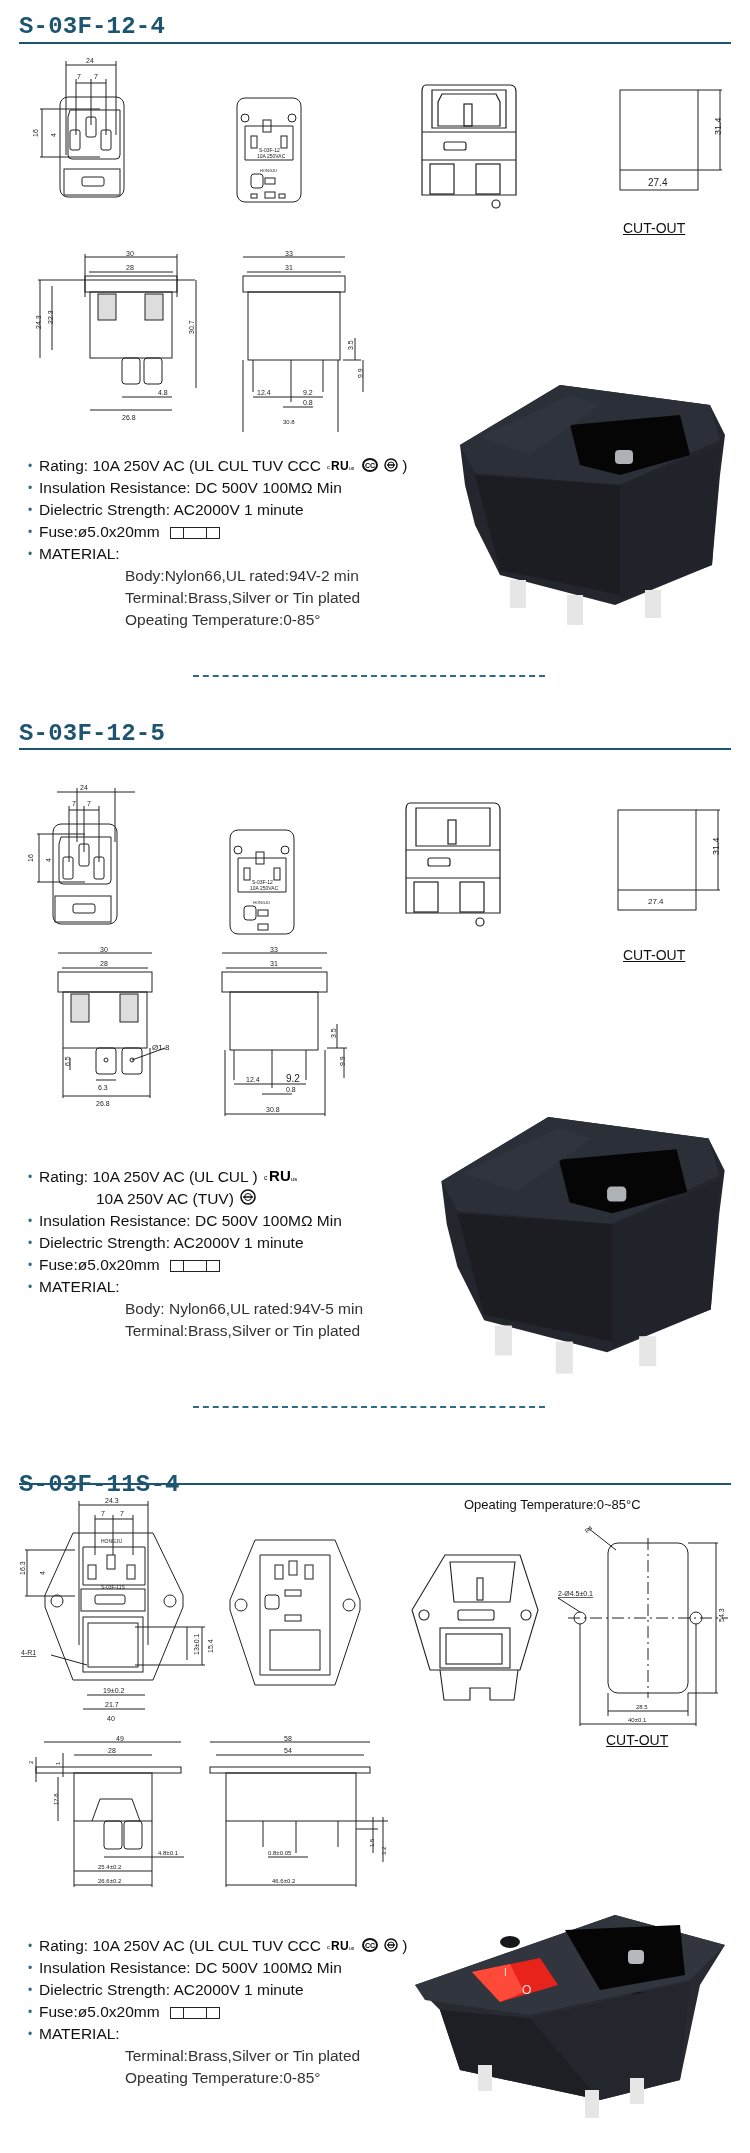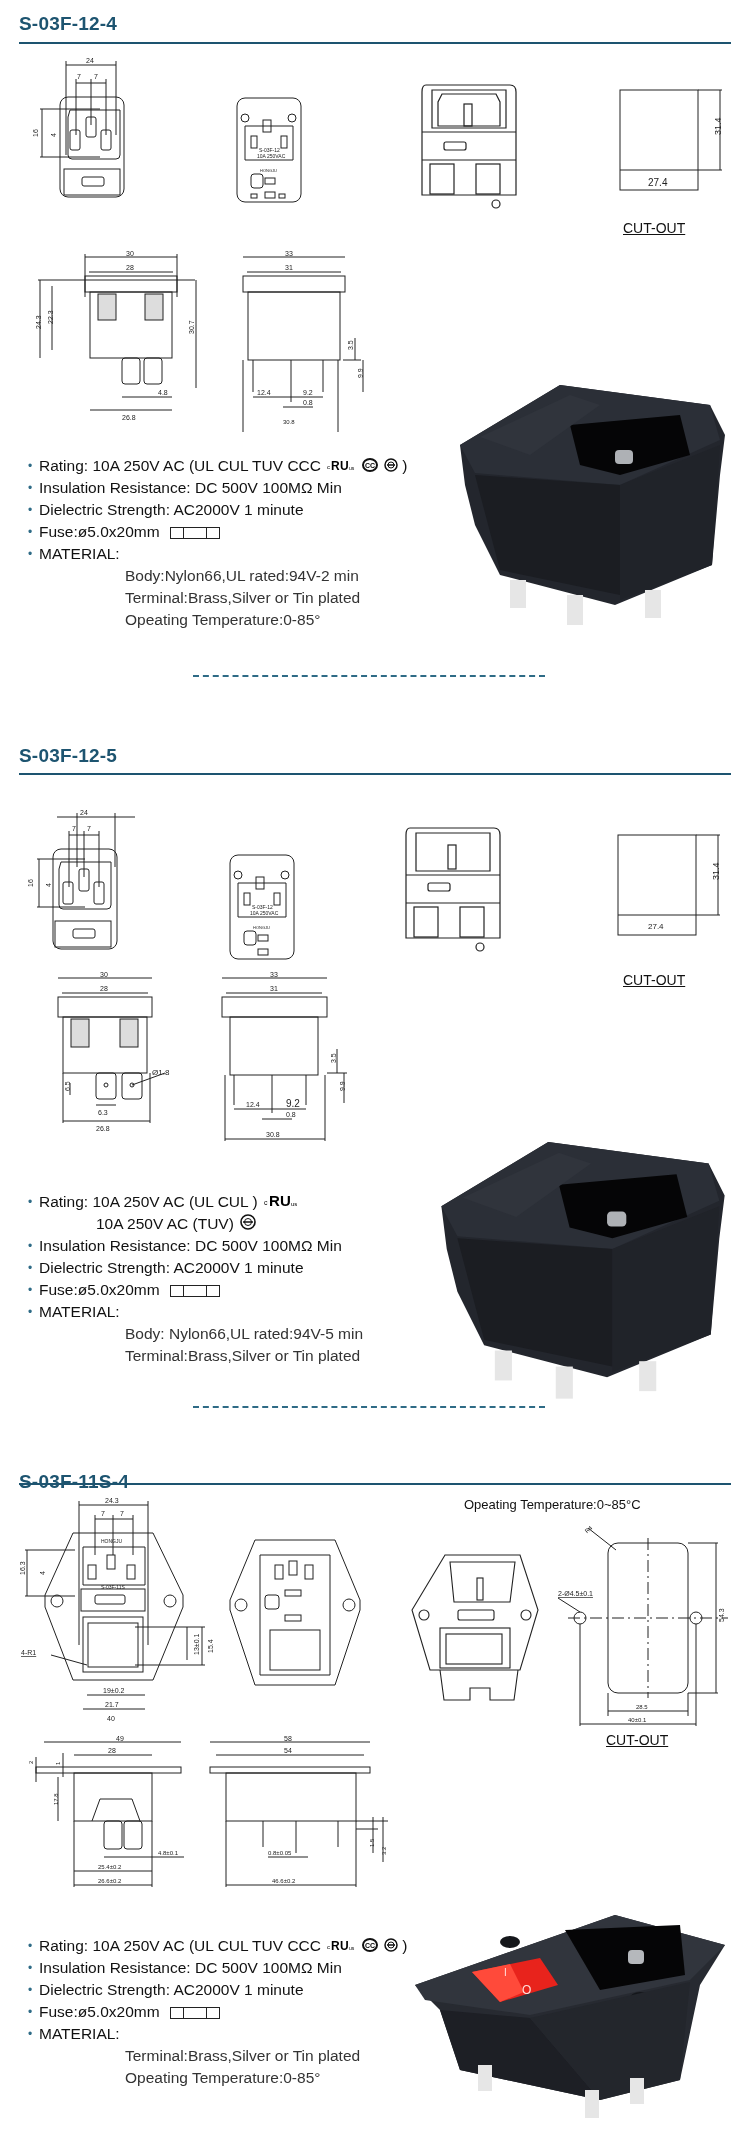--- a/index.html
+++ b/index.html
@@ -1,18 +1,18 @@
 <!DOCTYPE html>
 <html><head>
 <meta charset="utf-8">
 <style>
   html, body { margin:0; padding:0; background:#ffffff; }
   body { width:750px; height:2153px; position:relative; overflow:hidden; font-family:"Liberation Sans", sans-serif; color:#1a1a1a; }
   .section { position:absolute; left:0; width:750px; }
-  .title { position:absolute; left:19px; font-size:19px; font-weight:bold; color:#1d5470; letter-spacing:0.2px; }
+  .title { position:absolute; left:19px; font-size:24px; font-weight:bold; color:#1d5470; letter-spacing:0.2px;font-family:Liberation Mono, monospace; }
   .title-rule { position:absolute; left:19px; width:712px; height:2px; background:#1d5470; }
   .dash-rule { position:absolute; left:193px; width:352px; border-top:2px dashed #2e6b86; height:0; }
   .dwg { position:absolute; }
   .dwg svg { display:block; overflow:visible; }
   .dwg svg text { font-family:"Liberation Sans", sans-serif; fill:#222; }
   .cut-label { position:absolute; font-size:14px; text-decoration:underline; color:#111; }
   .spec-list { position:absolute; left:28px; font-size:15.5px; line-height:22px; color:#111; }
   .spec-list .row { position:relative; padding-left:11px; white-space:nowrap; height:22px; }
   .spec-list .row .bullet { position:absolute; left:0; top:0; color:#2e6b86; font-size:12px; }
   .spec-list .sub { padding-left:97px; color:#333; white-space:nowrap; height:22px; }
@@ -212,21 +212,21 @@
     <div class="row"><span class="bullet">•</span><span>Fuse:ø5.0x20mm</span><span class="fuse-ico"></span></div>
     <div class="row"><span class="bullet">•</span><span>MATERIAL:</span></div>
     <div class="sub">Body:Nylon66,UL rated:94V-2 min</div>
     <div class="sub">Terminal:Brass,Silver or Tin plated</div>
     <div class="sub">Opeating Temperature:0-85°</div>
   </div>
 </div>
 
 <div class="dash-rule" style="top:675px;"></div>
 
-<div class="section" style="top:720px;height:700px;margin-top:25px;">
+<div class="section" style="top:720px;height:700px;">
   <div class="title" style="top:0px;">S-03F-12-5</div>
   <div class="title-rule" style="top:28px;"></div>
 
   <div class="dwg" style="left:25px;top:62px;">
     <svg width="110" height="150" viewBox="0 0 110 150">
       <g fill="none" stroke="#222" stroke-width="1">
         <line x1="52" y1="10" x2="130" y2="10" transform="translate(-20 0)"></line>
           <line x1="52" y1="6" x2="52" y2="60"></line>
           <line x1="110" y1="6" x2="110" y2="60" transform="translate(-20 0)"></line>
         <line x1="44" y1="28" x2="74" y2="28"></line>

